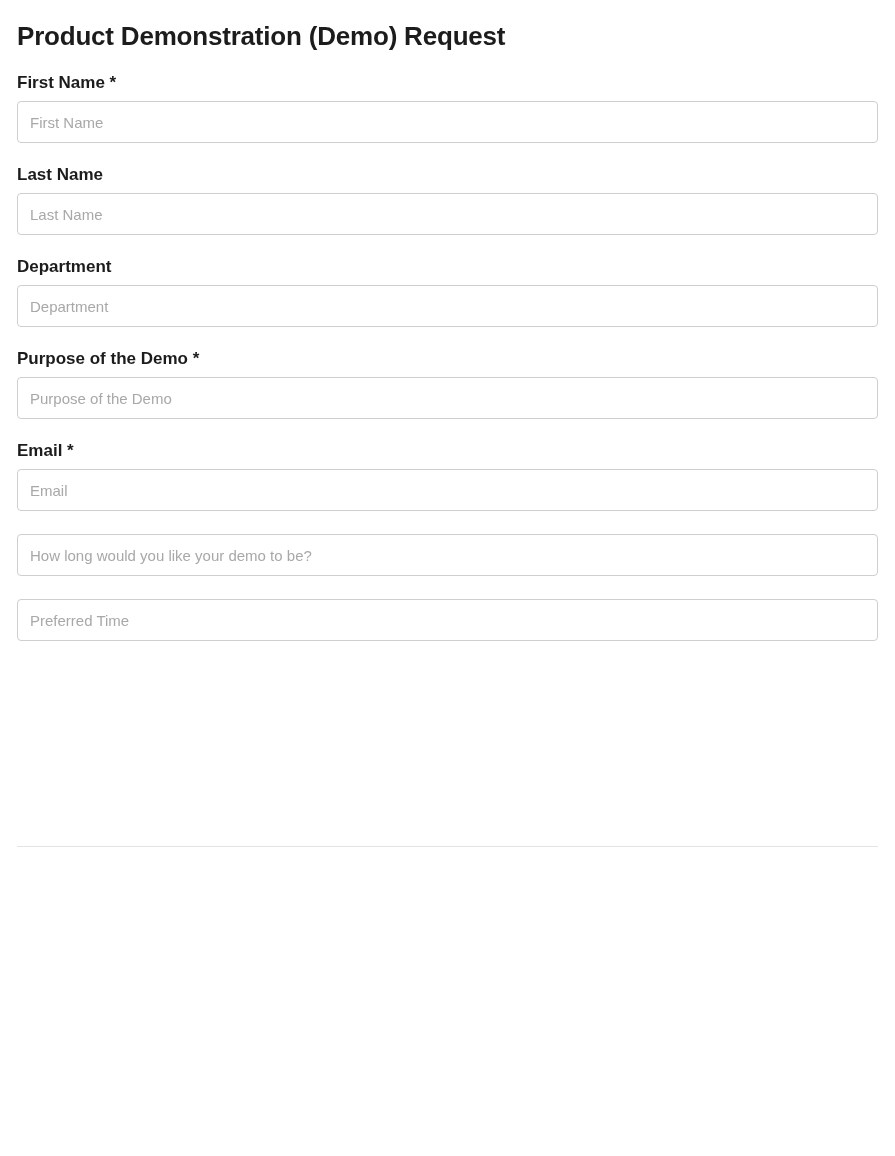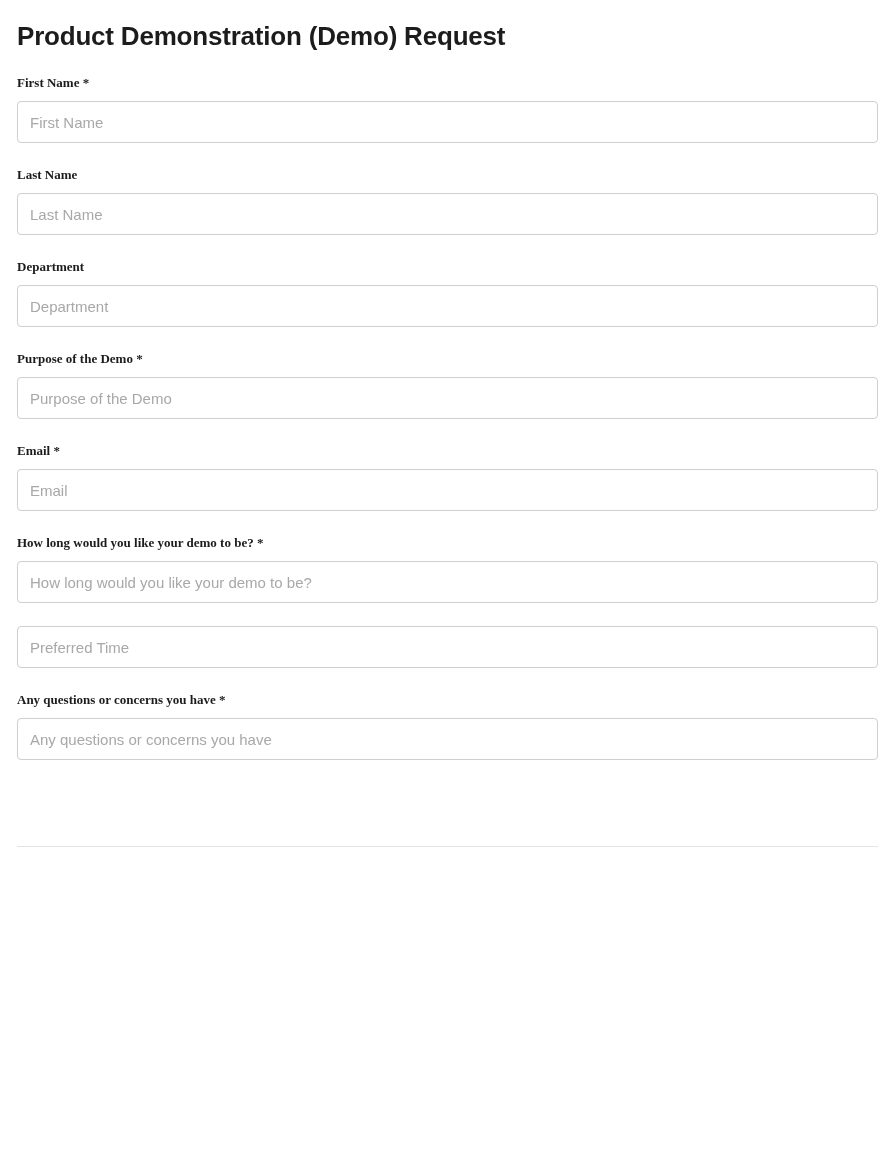--- a/index.html
+++ b/index.html
@@ -31,26 +31,25 @@
     letter-spacing: -0.2px;
     margin: 0;
     padding-top: 21px;
     padding-bottom: 0;
     line-height: 30px;
   }
   .field {
     padding-top: 23px;
   }
   .field-label {
-    font-size: 13px;
+    font-size: 17px;
     font-weight: bold;
     color: #1c1c1c;
     line-height: 18px;
     margin-bottom: 9px;
-    font-family: Liberation Serif, serif;
   }
   .req {
     font-weight: bold;
     color: #1c1c1c;
   }
   .field-input {
     display: block;
     box-sizing: border-box;
     width: 100%;
     height: 42px;
@@ -102,28 +101,23 @@
     <input class="field-input" type="text" placeholder="Purpose of the Demo" style="">
   </div>
 
   <div class="field">
     <div class="field-label"><span>Email</span> <span class="req">*</span></div>
     <input class="field-input" type="text" placeholder="Email" style="">
   </div>
 
 
   <div class="field">
-    <div class="field-label"><span>How long would you like your demo to be?</span> <span class="req">*</span></div>
     <input class="field-input" type="text" placeholder="How long would you like your demo to be?" style="">
   </div>
 
   <div class="field">
     <input class="field-input" type="text" placeholder="Preferred Time" style="">
   </div>
 
 
-  <div class="field">
-    <div class="field-label"><span>Any questions or concerns you have</span> <span class="req">*</span></div>
-    <input class="field-input" type="text" placeholder="Any questions or concerns you have" style="">
-  </div>
 
   <div class="bottom-rule"></div>
 </div>
 
 </body></html>

